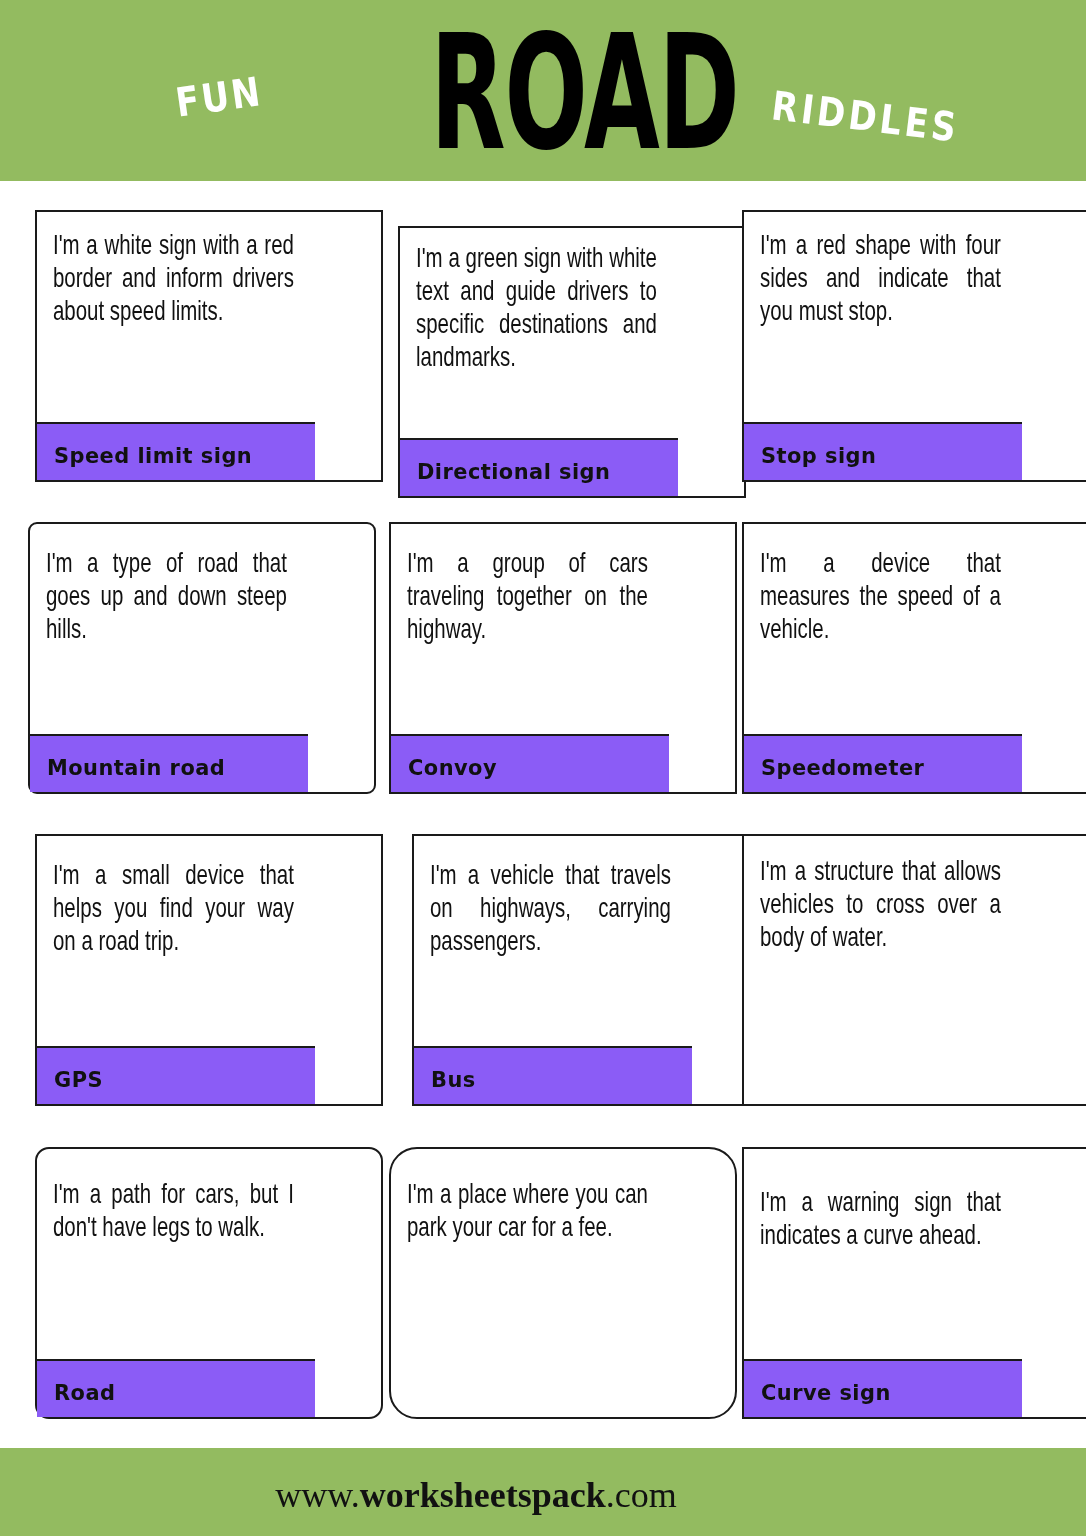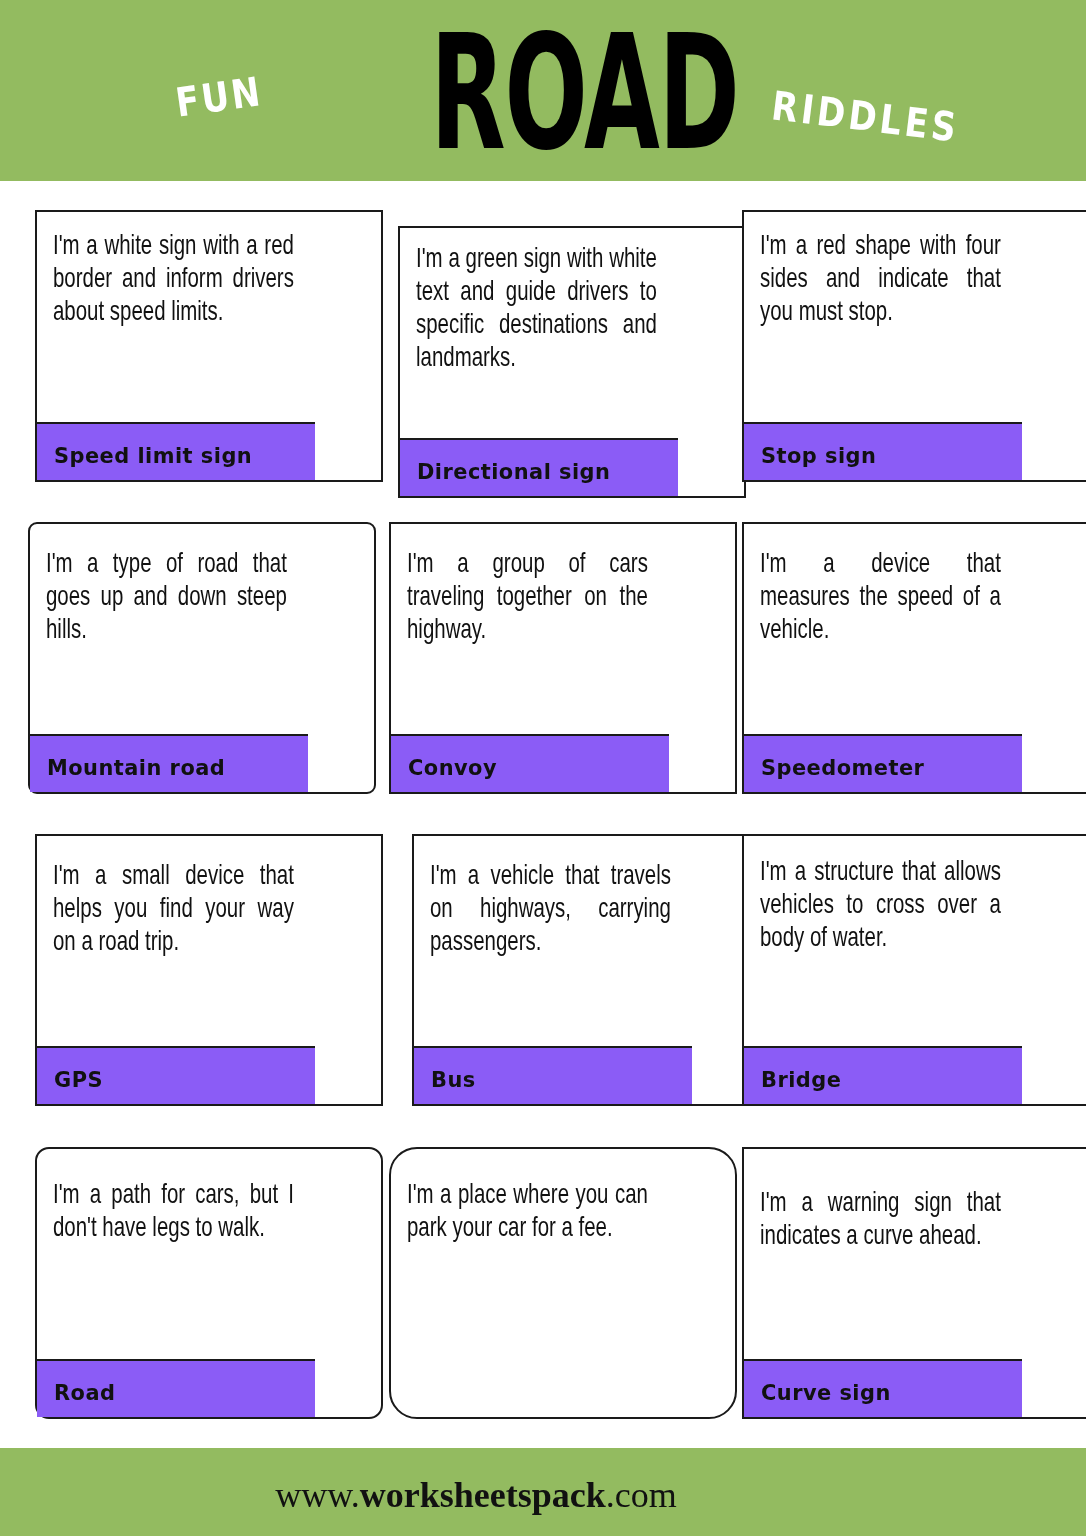--- a/index.html
+++ b/index.html
@@ -70,23 +70,20 @@
     </div>
 </div>
 <div class="card" style="left:412px; top:834px;">
   <div class="q" style="top:22px;">I'm a vehicle that travels on highways, carrying passengers.</div>
   <div class="a">
       <span>Bus</span>
     </div>
 </div>
 <div class="card" style="left:742px; top:834px;">
   <div class="q" style="top:18px;">I'm a structure that allows vehicles to cross over a body of water.</div>
-  <div class="a">
-      <span>Bridge</span>
-    </div>
 </div>
 
 <div class="card" style="left:35px; top:1147px;border-radius:14px;">
   <div class="q" style="top:28px;">I'm a path for cars, but I don't have legs to walk.</div>
   <div class="a">
       <span>Road</span>
     </div>
 </div>
 <div class="card" style="left:389px; top:1147px;border-radius:28px;">
   <div class="q" style="top:28px;">I'm a place where you can park your car for a fee.</div>

